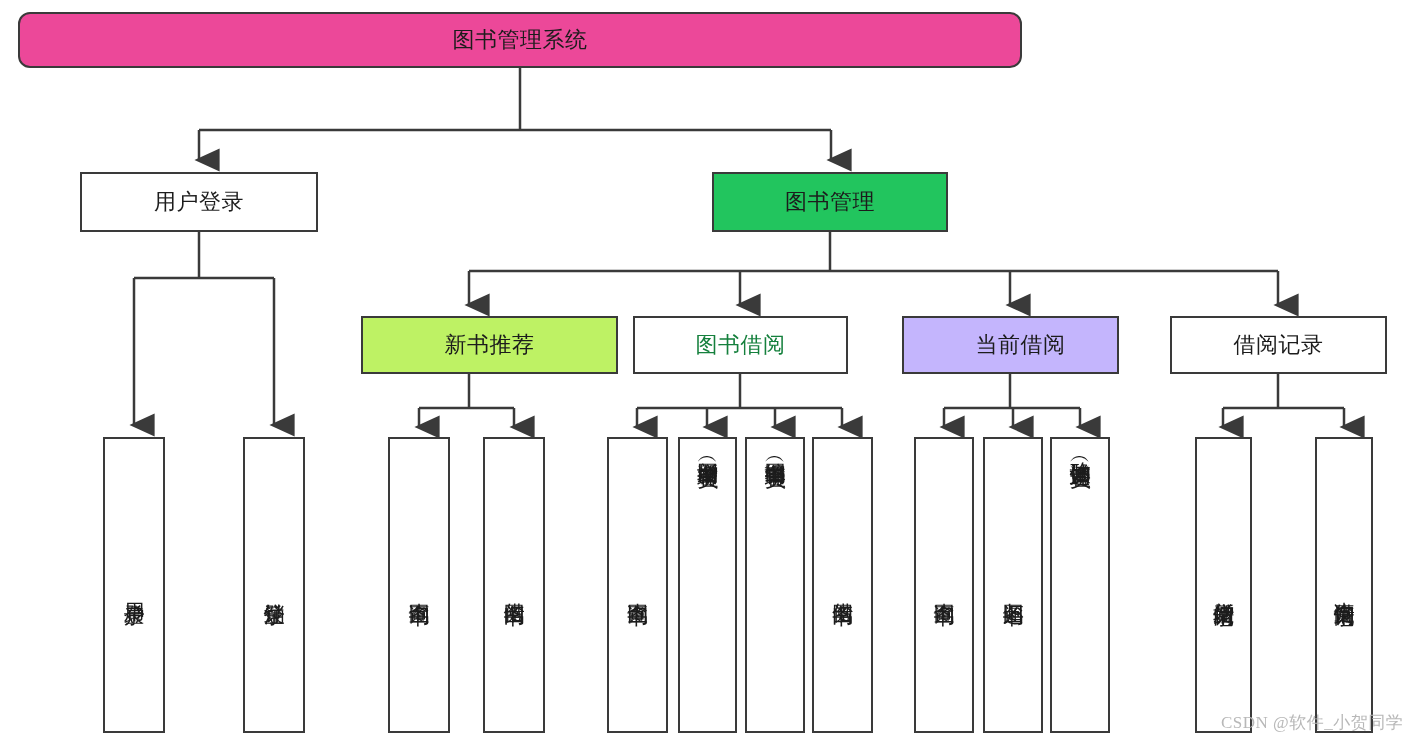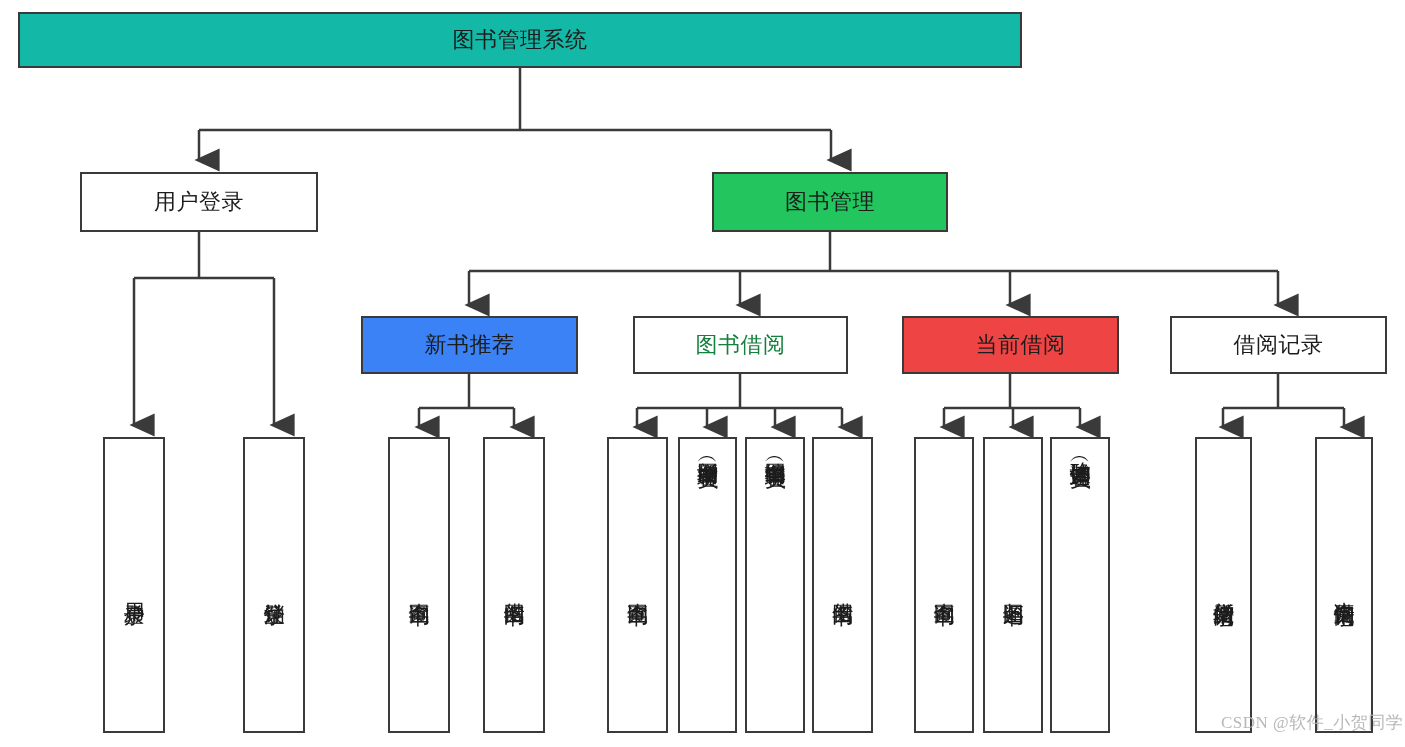--- a/index.html
+++ b/index.html
@@ -125,38 +125,38 @@
       <path d="M 1013 408 L 1013 427" marker-end="url(#arrow)"></path>
       <path d="M 1080 408 L 1080 427" marker-end="url(#arrow)"></path>
 
       <path d="M 1278 374 L 1278 408"></path>
       <path d="M 1223 408 L 1344 408"></path>
       <path d="M 1223 408 L 1223 427" marker-end="url(#arrow)"></path>
       <path d="M 1344 408 L 1344 427" marker-end="url(#arrow)"></path>
     </g>
   </svg>
 
-  <div class="node horizontal" style="left: 18px; top: 12px; width: 1004px; height: 56px; border-color: rgb(58, 58, 58); background: #14b8a6; color: rgb(28, 28, 28);">
+  <div class="node horizontal" style="left: 18px; top: 12px; width: 1004px; height: 56px; border-color: rgb(58, 58, 58); background: #ec4899; color: rgb(28, 28, 28); border-radius: 12px;">
     <span class="node-label">图书管理系统</span>
   </div>
 
   <div class="node horizontal" style="left: 80px; top: 172px; width: 238px; height: 60px; border-color: rgb(58, 58, 58); background: rgb(255, 255, 255); color: rgb(28, 28, 28);">
     <span class="node-label">用户登录</span>
   </div>
   <div class="node horizontal" style="left: 712px; top: 172px; width: 236px; height: 60px; border-color: rgb(58, 58, 58); background: #22c55e; color: rgb(28, 28, 28);">
     <span class="node-label">图书管理</span>
   </div>
 
-  <div class="node horizontal" style="left: 361px; top: 316px; width: 217px; height: 58px; border-color: rgb(58, 58, 58); background: #3b82f6; color: rgb(28, 28, 28);">
+  <div class="node horizontal" style="left: 361px; top: 316px; width: 257px; height: 58px; border-color: rgb(58, 58, 58); background: #bef264; color: rgb(28, 28, 28);">
     <span class="node-label">新书推荐</span>
   </div>
   <div class="node horizontal" style="left: 633px; top: 316px; width: 215px; height: 58px; border-color: rgb(58, 58, 58); background: rgb(255, 255, 255); color: #15803d;">
     <span class="node-label">图书借阅</span>
   </div>
-  <div class="node horizontal" style="left: 902px; top: 316px; width: 217px; height: 58px; border-color: rgb(58, 58, 58); background: #ef4444; color: rgb(28, 28, 28); padding-left: 20px;">
+  <div class="node horizontal" style="left: 902px; top: 316px; width: 217px; height: 58px; border-color: rgb(58, 58, 58); background: #c4b5fd; color: rgb(28, 28, 28); padding-left: 20px;">
     <span class="node-label">当前借阅</span>
   </div>
   <div class="node horizontal" style="left: 1170px; top: 316px; width: 217px; height: 58px; border-color: rgb(58, 58, 58); background: rgb(255, 255, 255); color: rgb(28, 28, 28); justify-content: center;">
     <span class="node-label">借阅记录</span>
   </div>
 
   <div class="node vertical center" style="left: 103px; top: 437px; width: 62px; height: 296px; border-color: rgb(58, 58, 58); background: rgb(255, 255, 255); color: rgb(28, 28, 28);">
     <span class="node-label">用户登录</span>
   </div>
   <div class="node vertical center" style="left: 243px; top: 437px; width: 62px; height: 296px; border-color: rgb(58, 58, 58); background: rgb(255, 255, 255); color: rgb(28, 28, 28);">

